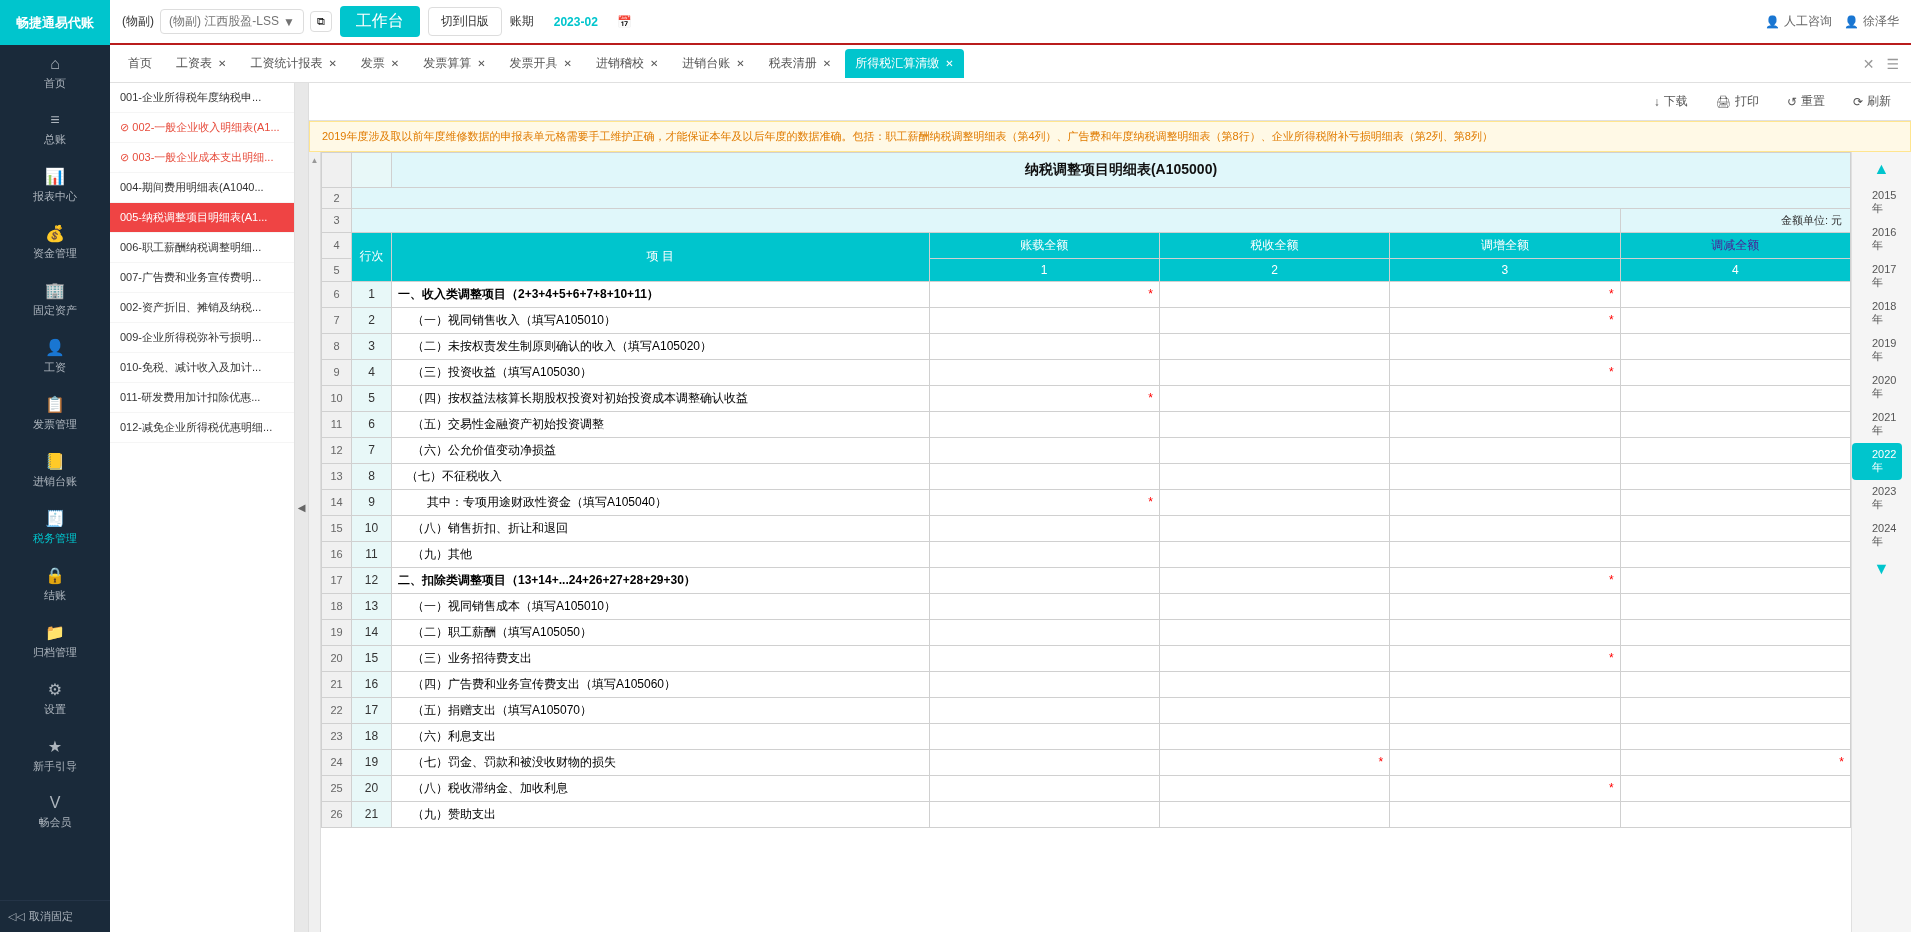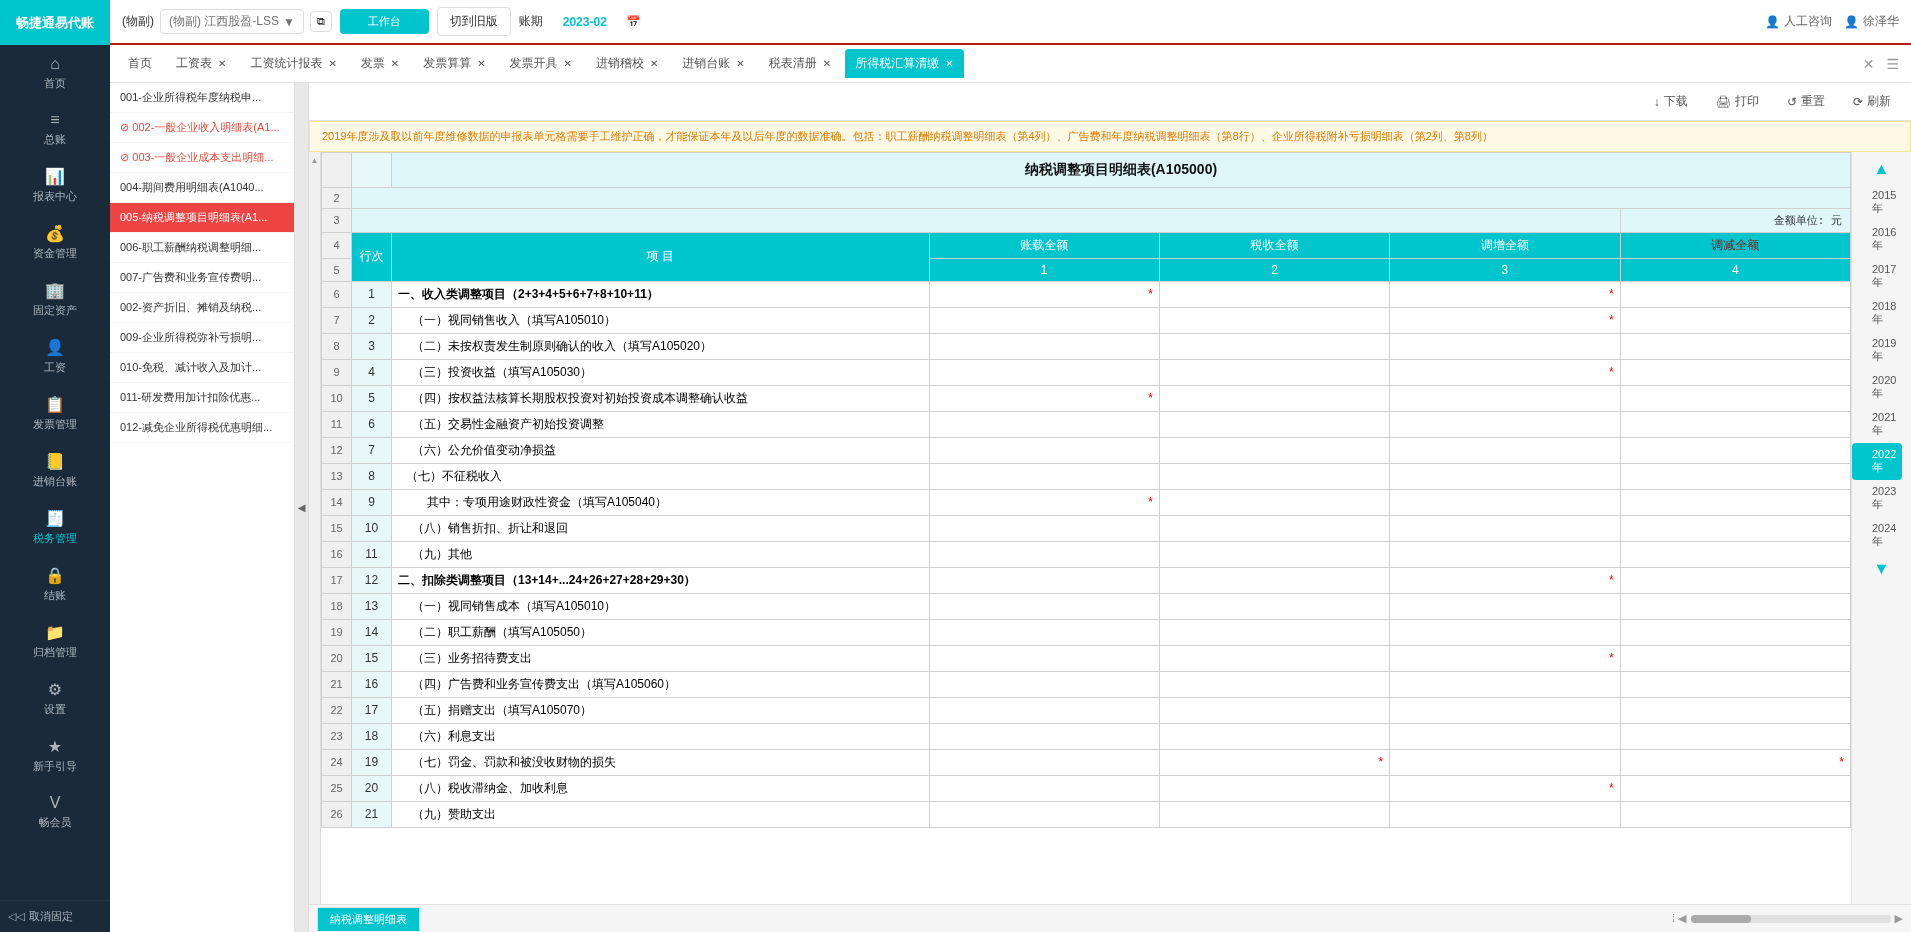--- a/index.html
+++ b/index.html
@@ -17,21 +17,21 @@
     .sidebar-item .si-icon { font-size: 16px; }
     .sidebar-bottom { padding: 8px; display: flex; align-items: center; color: #adb5bd; font-size: 11px; cursor: pointer; gap: 4px; border-top: 1px solid #243447; }
 
     
     .main-content { flex: 1; display: flex; flex-direction: column; overflow: hidden; }
 
     
     .topbar { background: white; height: 45px; display: flex; align-items: center; padding: 0 12px; gap: 8px; border-bottom: 2px solid #b91c1c; flex-shrink: 0; }
     .topbar-company { display: flex; align-items: center; gap: 6px; font-size: 12px; color: #333; }
     .company-select { border: 1px solid #ddd; border-radius: 4px; padding: 3px 8px; font-size: 12px; color: #737373; background: white; cursor: pointer; display: flex; align-items: center; gap: 4px; }
-    .btn-workbench { background: #00c5cd; color: white; border: none; border-radius: 4px; padding: 5px 28px; font-size: 11px; cursor: pointer; }
+    .btn-workbench { background: #00c5cd; color: white; border: none; border-radius: 4px; padding: 5px 16px; font-size: 16px; cursor: pointer; }
     .btn-old-version { background: white; color: #333; border: 1px solid #ddd; border-radius: 4px; padding: 5px 12px; font-size: 12px; cursor: pointer; }
     .period-info { display: flex; align-items: center; gap: 20px; font-size: 12px; color: #333; }
     .topbar-right { margin-left: auto; display: flex; align-items: center; gap: 12px; font-size: 12px; color: #666; }
     .user-service { display: flex; align-items: center; gap: 4px; cursor: pointer; }
 
     
     .tabbar { background: white; height: 38px; display: flex; align-items: center; padding: 0 8px; border-bottom: 1px solid #e0e0e0; gap: 4px; flex-shrink: 0; overflow-x: auto; }
     .tab { display: flex; align-items: center; gap: 4px; padding: 6px 10px; border-radius: 4px 4px 0 0; font-size: 12px; cursor: pointer; color: #555; white-space: nowrap; }
     .tab.active { background: #00c5cd; color: white; }
     .tab-close { font-size: 10px; color: inherit; margin-left: 2px; }
@@ -298,30 +298,30 @@
                   <th class="hang-col"></th>
                   <th colspan="5" style="background:#e0f7fa; color:#111; font-size:14px; font-weight:bold; padding:8px;">纳税调整项目明细表(A105000)</th>
                 </tr>
                 <tr>
                   <td class="row-num">2</td>
                   <td colspan="6" style="background:#e0f7fa;"></td>
                 </tr>
                 <tr>
                   <td class="row-num">3</td>
                   <td colspan="5" style="background:#e0f7fa;"></td>
-                  <td style="background:#e0f7fa; text-align:right; font-size:11px; color:#333; padding-right:8px;font-family:Liberation Mono, monospace;">金额单位: 元</td>
+                  <td style="background:#e0f7fa; text-align:right; font-size:11px; color:#333; padding-right:8px;">金额单位: 元</td>
                 </tr>
                 <tr>
                   <th class="row-num">4</th>
                   <th style="background:#00c5cd;color:white;text-align:center;" rowspan="2">行次</th>
                   <th style="background:#00c5cd;color:white;text-align:center;min-width:260px;" rowspan="2">项 目</th>
                   <th style="background:#00c5cd;color:white;text-align:center;min-width:120px;">账载全额</th>
                   <th style="background:#00c5cd;color:white;text-align:center;min-width:120px;">税收全额</th>
                   <th style="background:#00c5cd;color:white;text-align:center;min-width:120px;">调增全额</th>
-                  <th style="background:#00c5cd;color:#7f1d1d;text-align:center;min-width:120px;">调减全额</th>
+                  <th style="background:#00c5cd;color:#4c1d95;text-align:center;min-width:120px;">调减全额</th>
                 </tr>
                 <tr>
                   <th class="row-num">5</th>
                   <th style="background:#00c5cd;color:white;text-align:center;">1</th>
                   <th style="background:#00c5cd;color:white;text-align:center;">2</th>
                   <th style="background:#00c5cd;color:white;text-align:center;">3</th>
                   <th style="background:#00c5cd;color:white;text-align:center;">4</th>
                 </tr>
               </thead>
               <tbody id="spreadsheet-body">
@@ -518,26 +518,16 @@
             </table>
           </div>
 
           <div class="year-panel">
             <button class="year-nav">▲</button>
             <div id="year-list"><button class="year-btn">2015年</button><button class="year-btn">2016年</button><button class="year-btn">2017年</button><button class="year-btn">2018年</button><button class="year-btn">2019年</button><button class="year-btn">2020年</button><button class="year-btn">2021年</button><button class="year-btn active">2022年</button><button class="year-btn">2023年</button><button class="year-btn">2024年</button></div>
             <button class="year-nav">▼</button>
           </div>
         </div>
 
-        <div class="bottom-tabbar">
-          <div class="bottom-tab active">纳税调整明细表</div>
-          <div class="bottom-right">
-            <span>⁞ ◀</span>
-            <div style="width:200px;height:8px;background:#e0e0e0;border-radius:4px;cursor:pointer;">
-              <div style="width:60px;height:8px;background:#aaa;border-radius:4px;"></div>
-            </div>
-            <span>▶</span>
-          </div>
-        </div>
       </div>
     </div>
   </div>
 </div>
 
 </body></html>

